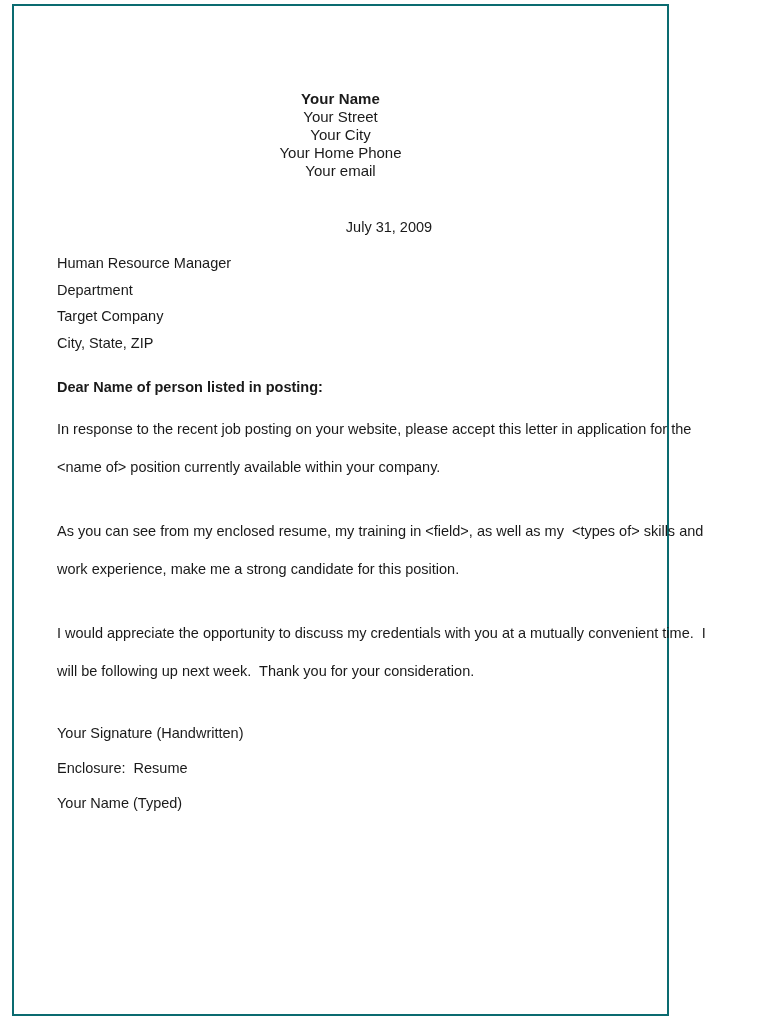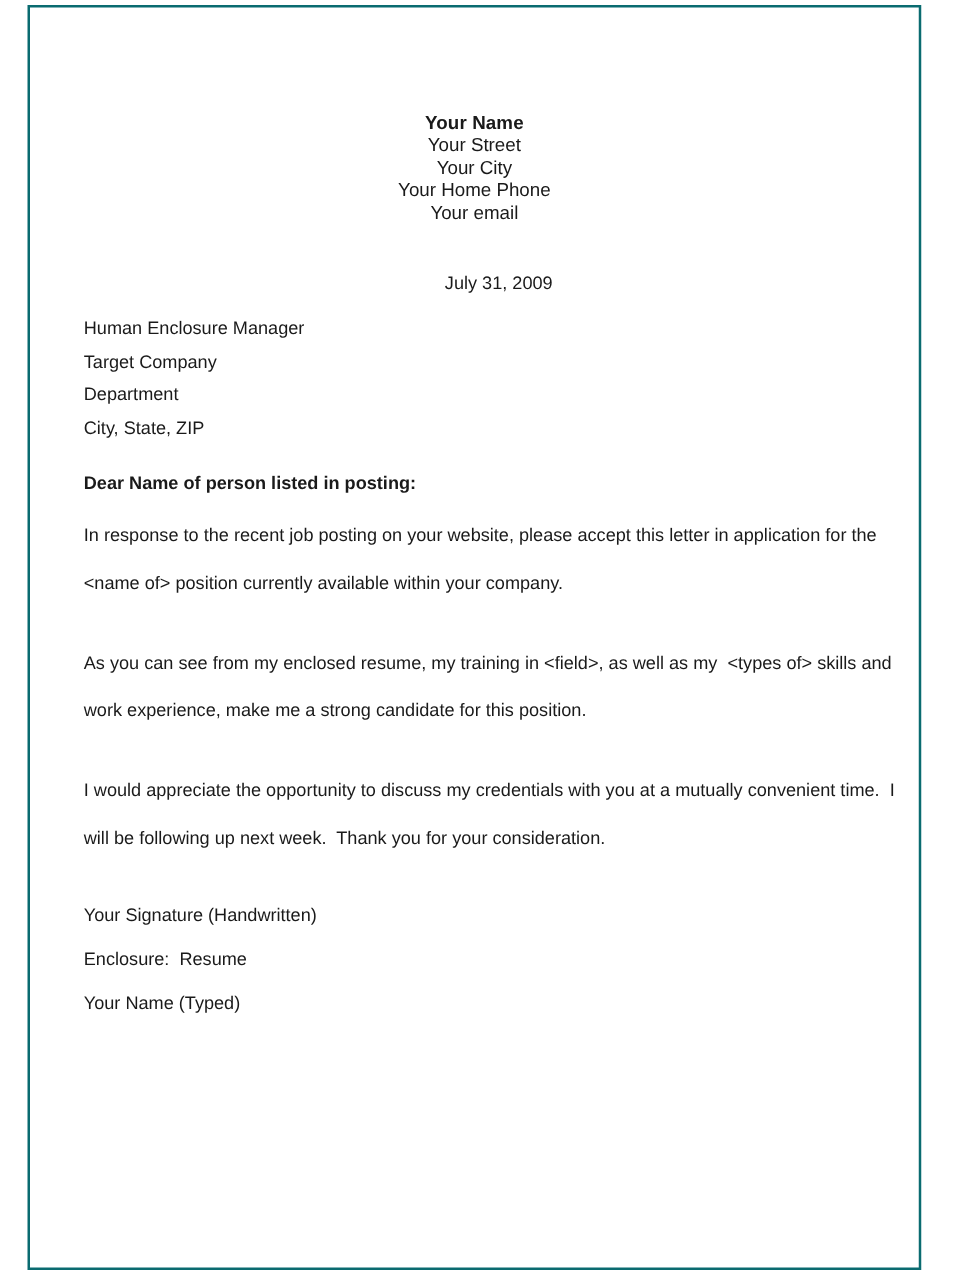--- a/index.html
+++ b/index.html
@@ -12,23 +12,23 @@
     width: 771px;
     height: 1024px;
     font-family: "Liberation Sans", sans-serif;
     color: #1a1a1a;
     overflow: hidden;
   }
 
   
   .page {
     position: absolute;
-    left: 22px;
+    left: 12px;
     top: 4px;
-    width: 715px;
+    width: 657px;
     height: 1012px;
     box-sizing: border-box;
     border: 2px solid #0a6b70;
     background: #ffffff;
   }
 
   
   .sheet {
     position: absolute;
     left: 0;
@@ -121,23 +121,23 @@
       <div class="line">Your City</div>
       <div class="line">Your Home Phone</div>
       <div class="line">Your email</div>
     </div>
 
     <div class="body">
 
       <p class="date-line">July 31, 2009</p>
 
       <div class="recipient">
-        <p class="r-line">Human Enclosure Manager</p>
+        <p class="r-line">Human Resource Manager</p>
+        <p class="r-line">Department</p>
         <p class="r-line">Target Company</p>
-        <p class="r-line">Department</p>
         <p class="r-line">City, State, ZIP</p>
       </div>
 
       <p class="salutation">Dear Name of person listed in posting:</p>
 
       <p class="para">In response to the recent job posting on your website, please accept this letter in application for the &lt;name of&gt; position currently available within your company.</p>
       <p class="para">As you can see from my enclosed resume, my training in &lt;field&gt;, as well as my  &lt;types of&gt; skills and work experience, make me a strong candidate for this position.</p>
       <p class="para">I would appreciate the opportunity to discuss my credentials with you at a mutually convenient time.  I will be following up next week.  Thank you for your consideration.</p>
 
 

